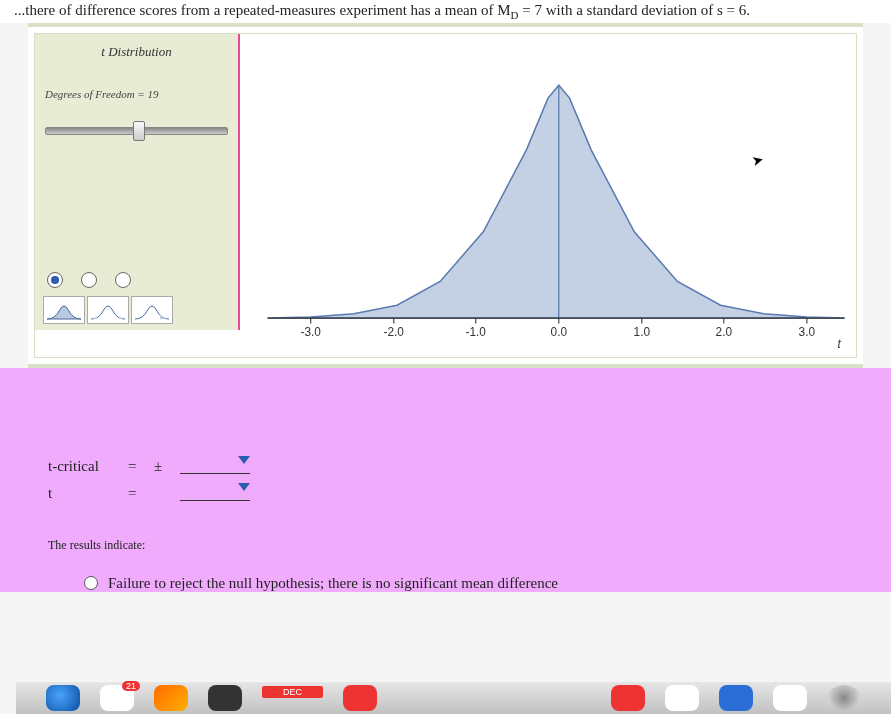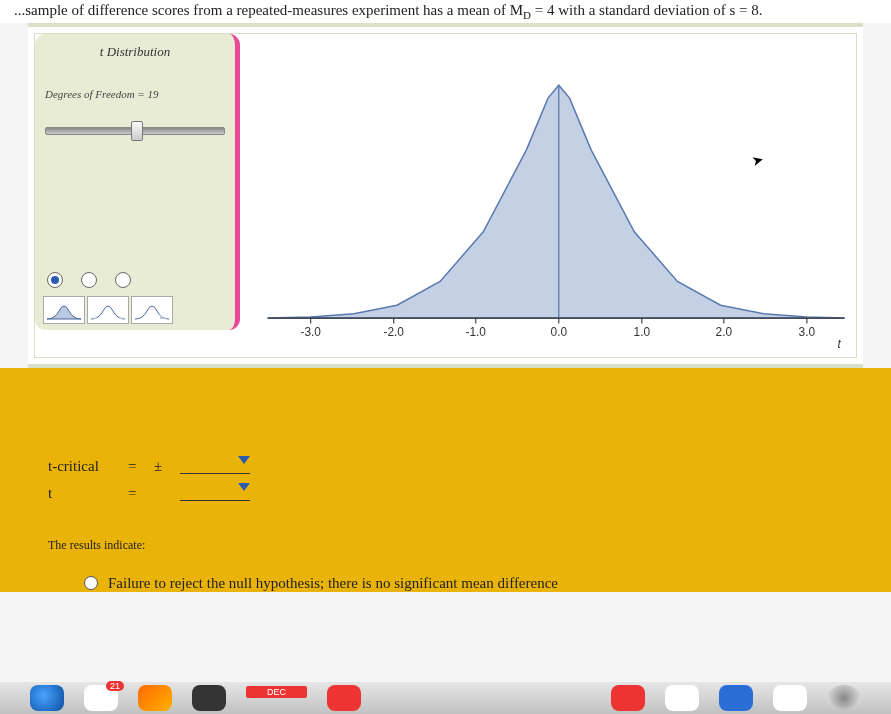--- a/index.html
+++ b/index.html
@@ -35,25 +35,24 @@
       padding: 6px;
     }
     .panel-inner {
       display: flex;
       border: 1px solid #d8e0c8;
       background: #fff;
     }
     .control-panel {
       width: 205px;
       background: #e8ecd4;
-      border-right: 5px solid #ec4899;
+      border-right: 2px solid #ec4899;
       padding: 10px 8px;
       position: relative;
       height: 296px;
-      border-radius: 11px;
     }
     .dist-title {
       text-align: center;
       font-style: italic;
       font-size: 13px;
       margin-bottom: 28px;
       color: #333;
     }
     .df-label {
       font-style: italic;
@@ -135,21 +134,21 @@
       position: absolute;
       top: 118px;
       right: 92px;
       font-size: 14px;
       color: #000;
       transform: rotate(-15deg);
     }
     .answers-area {
       padding: 90px 52px 0 48px;
       font-size: 15px;
-      background: #eab308;
+      background: #f0abfc;
     }
     .answer-row {
       display: flex;
       align-items: center;
       gap: 10px;
       margin-bottom: 10px;
     }
     .ans-label { width: 70px; }
     .eq { width: 16px; }
     .pm { width: 16px; }
@@ -183,21 +182,21 @@
       text-align: center;
     }
     .opt-radio {
       width: 14px; height: 14px;
       border: 1px solid #555;
       border-radius: 50%;
       background: #fff;
     }
     .dock {
       position: absolute;
-      bottom: 0; left: 0; right: 0;
+      bottom: 0; left: 16px; right: 0;
       height: 32px;
       background: linear-gradient(to bottom, rgba(220,220,220,0.6), rgba(180,180,180,0.8));
       display: flex;
       align-items: center;
       gap: 20px;
       padding: 0 30px;
     }
     .dock-icon {
       width: 34px; height: 26px;
       border-radius: 6px;
@@ -224,21 +223,21 @@
       border-radius: 2px;
       position: relative;
       top: -8px;
     }
   </style>
 </head>
 <body>
 
 <div class="question-area">
   <p class="q-line1">
-    <span>...sample of difference scores from a repeated-measures experiment has a mean of M</span><span class="sub">D</span><span> = 4 with a standard deviation of s = 8.</span>
+    <span>...there of difference scores from a repeated-measures experiment has a mean of M</span><span class="sub">D</span><span> = 7 with a standard deviation of s = 6.</span>
   </p>
 </div>
 
 <div class="panel-container">
   <div class="panel-inner">
     <div class="control-panel">
       <div class="dist-title">t Distribution</div>
       <div class="df-label">Degrees of Freedom = 19</div>
       <div class="slider-wrap">
         <div class="slider-track"></div>

